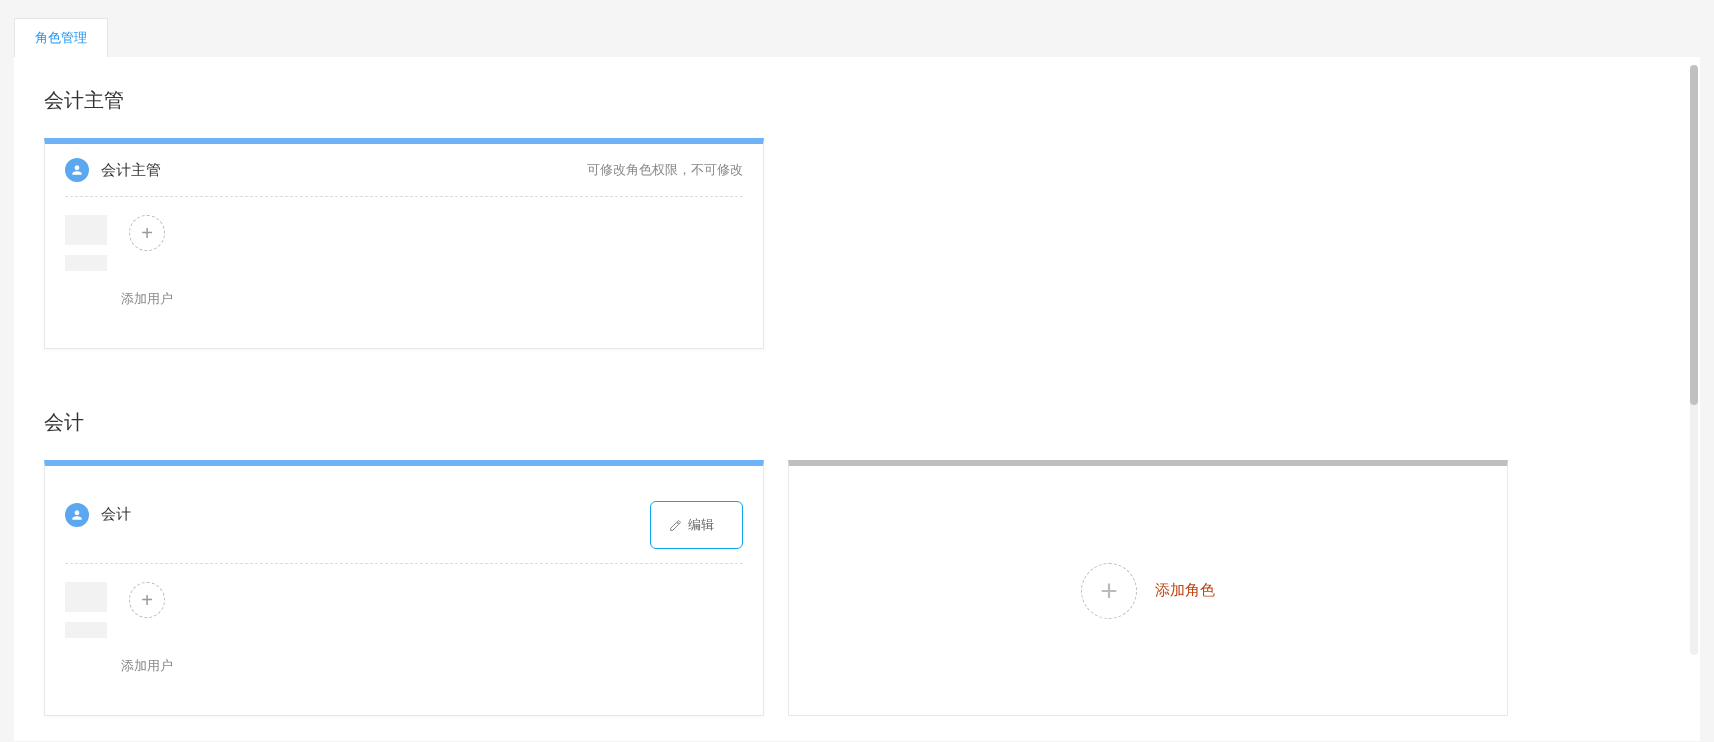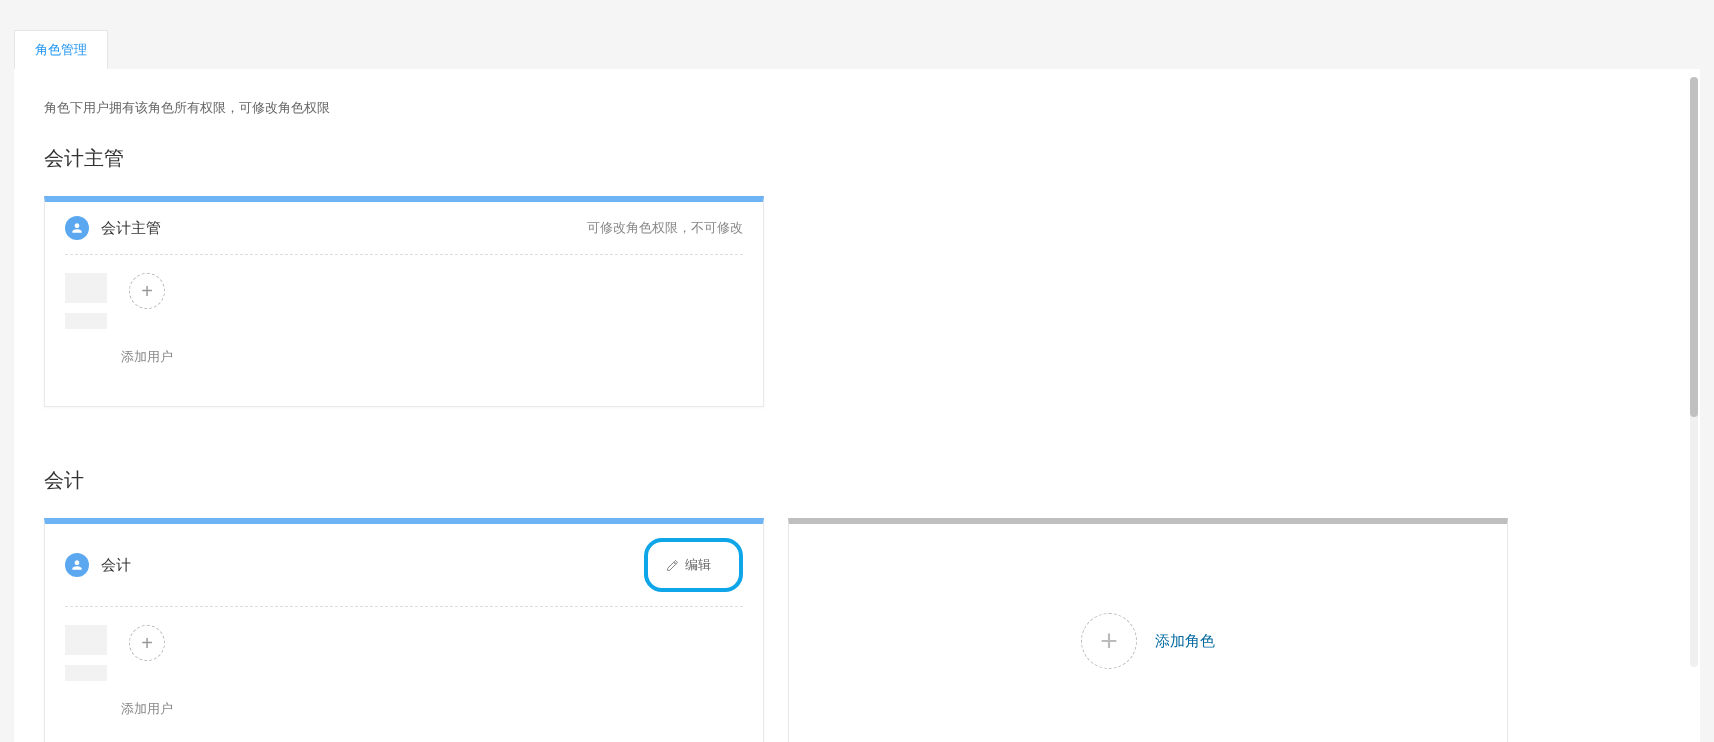--- a/index.html
+++ b/index.html
@@ -14,21 +14,20 @@
       height: 742px;
       overflow: hidden;
     }
     .page-container {
       padding: 0 14px;
       height: 100%;
     }
     .tabs-bar {
       padding-top: 18px;
       display: flex;
-      margin-top: 12px;
     }
     .tab {
       background: #fff;
       border: 1px solid #e5e5e5;
       border-bottom: none;
       padding: 10px 20px;
       font-size: 13px;
       color: #2196f3;
       cursor: pointer;
     }
@@ -121,24 +120,25 @@
       cursor: pointer;
     }
     .edit-link svg {
       width: 13px;
       height: 13px;
       fill: none;
       stroke: #666;
       stroke-width: 1.5;
     }
     .highlight-box {
-      border: 4px solid #0ea5e9;
+      border: 1px solid #0ea5e9;
       padding: 14px 28px 14px 18px;
-      border-radius: 18px;
+      border-radius: 6px;
       position: relative;
+      margin-top: 21px;
     }
     .card-body {
       padding: 18px 20px 40px 20px;
       display: flex;
       align-items: flex-start;
       gap: 14px;
     }
     .user-placeholder {
       display: flex;
       flex-direction: column;
@@ -201,37 +201,36 @@
       border-radius: 50%;
       display: flex;
       align-items: center;
       justify-content: center;
       color: #bbb;
       font-size: 30px;
       font-weight: 200;
     }
     .add-role-label {
       font-size: 15px;
-      color: #0369a1;
+      color: #c2410c;
     }
   </style>
 </head>
 <body>
 
 <div class="page-container">
   <div class="tabs-bar">
     <div class="tab">角色管理</div>
   </div>
 
   <div class="content-area">
     <div class="scrollbar-track">
       <div class="scrollbar-thumb"></div>
     </div>
 
-    <div class="description">角色下用户拥有该角色所有权限，可修改角色权限</div>
 
     <div class="section-title">会计主管</div>
 
     <div class="cards-row">
       <div class="role-card">
         <div class="card-header-inner">
           <div class="card-header-left">
             <div class="role-icon">
               <svg viewBox="0 0 24 24">
                   <path d="M12 12c2.2 0 4-1.8 4-4s-1.8-4-4-4-4 1.8-4 4 1.8 4 4 4zm0 2c-2.7 0-8 1.3-8 4v2h16v-2c0-2.7-5.3-4-8-4z"></path>

